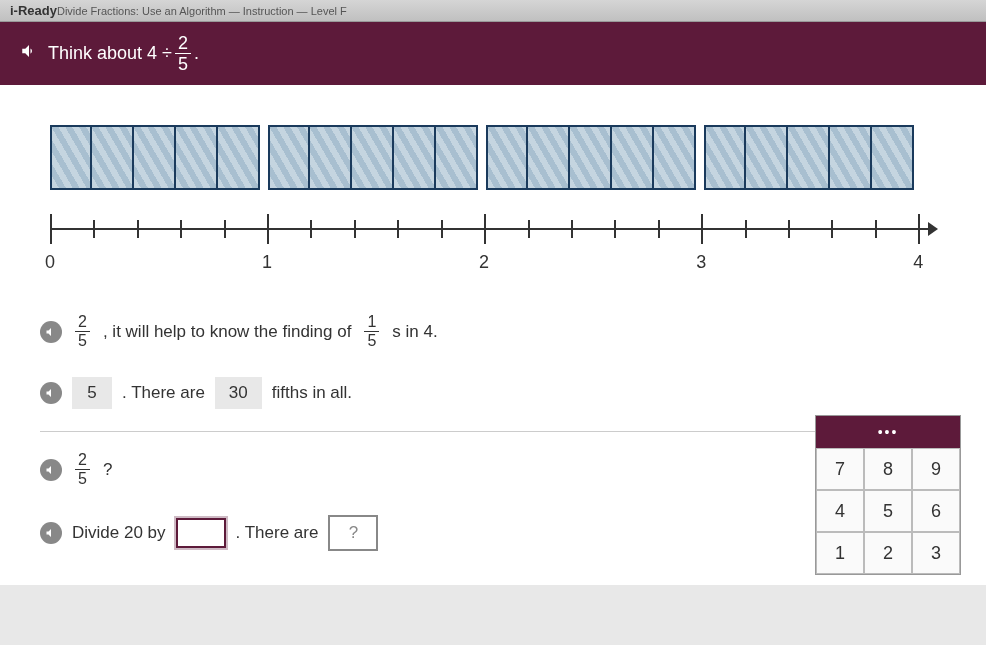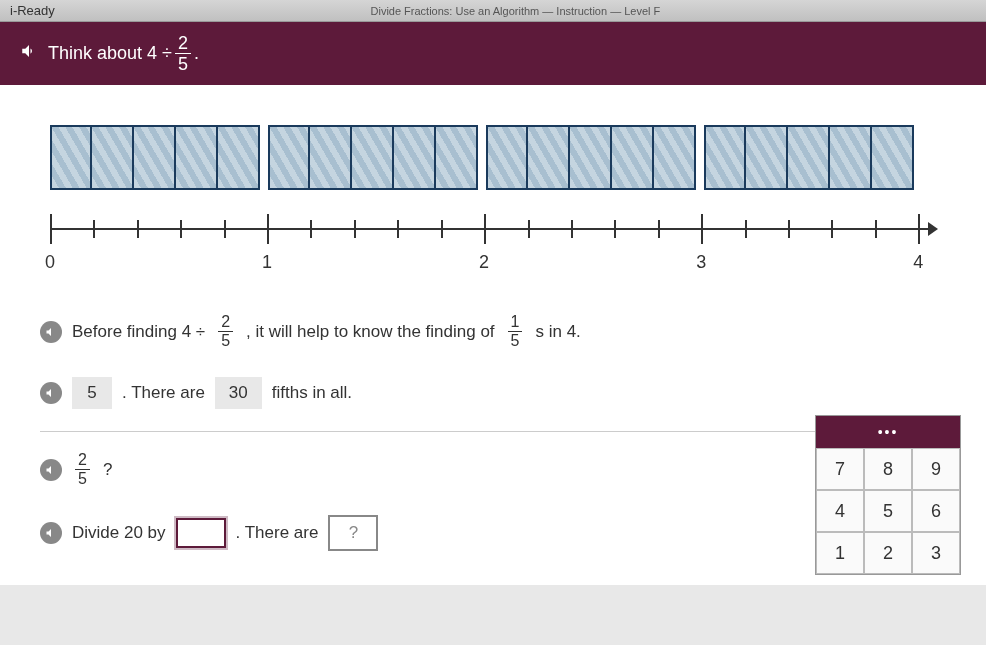--- a/index.html
+++ b/index.html
@@ -1,20 +1,20 @@
 <!DOCTYPE html>
 <html><head>
   <meta charset="utf-8">
   <style>
     * { margin: 0; padding: 0; box-sizing: border-box; }
     body { font-family: Arial, sans-serif; background: #e8e8e8; width: 986px; height: 645px; overflow: hidden; }
     
     .title-bar { background: linear-gradient(#d5d5d5, #c0c0c0); padding: 3px 10px; font-size: 11px; color: #333; display: flex; align-items: center; border-bottom: 1px solid #999; }
-    .title-bar .logo { font-weight: normal; font-size: 13px; }
-    .title-bar .title { flex: 1; text-align: center; color: #555; }
+    .title-bar .logo { font-weight: bold; font-size: 13px; }
+    .title-bar .title { flex: 1; color: #555; }
     
     .header { background: #5d1a3a; color: white; padding: 12px 20px; display: flex; align-items: center; font-size: 18px; }
     .header .audio-icon { margin-right: 10px; color: #ccc; }
     
     .fraction { display: inline-flex; flex-direction: column; align-items: center; vertical-align: middle; line-height: 1; margin: 0 3px; }
     .fraction .num { border-bottom: 1.5px solid currentColor; padding: 0 3px 1px 3px; }
     .fraction .den { padding-top: 1px; }
     .fraction-sm { font-size: 16px; }
     .fraction-lg { font-size: 18px; }
     
@@ -142,21 +142,20 @@
   </div>
 
   <div class="steps">
 
     <div class="step-row">
       <span class="audio-btn">
             <svg viewBox="0 0 24 24">
               <path d="M3 9v6h4l5 5V4L7 9H3z"></path>
             </svg>
           </span>
-      <span>Before finding 4 ÷</span>
       <span class="fraction fraction-sm">
         <span class="num">2</span>
             <span class="den">5</span>
       </span>
       <span>, it will help to know the finding of</span>
       <span class="fraction fraction-sm">
         <span class="num">1</span>
             <span class="den">5</span>
       </span>
       <span>s in 4.</span>

